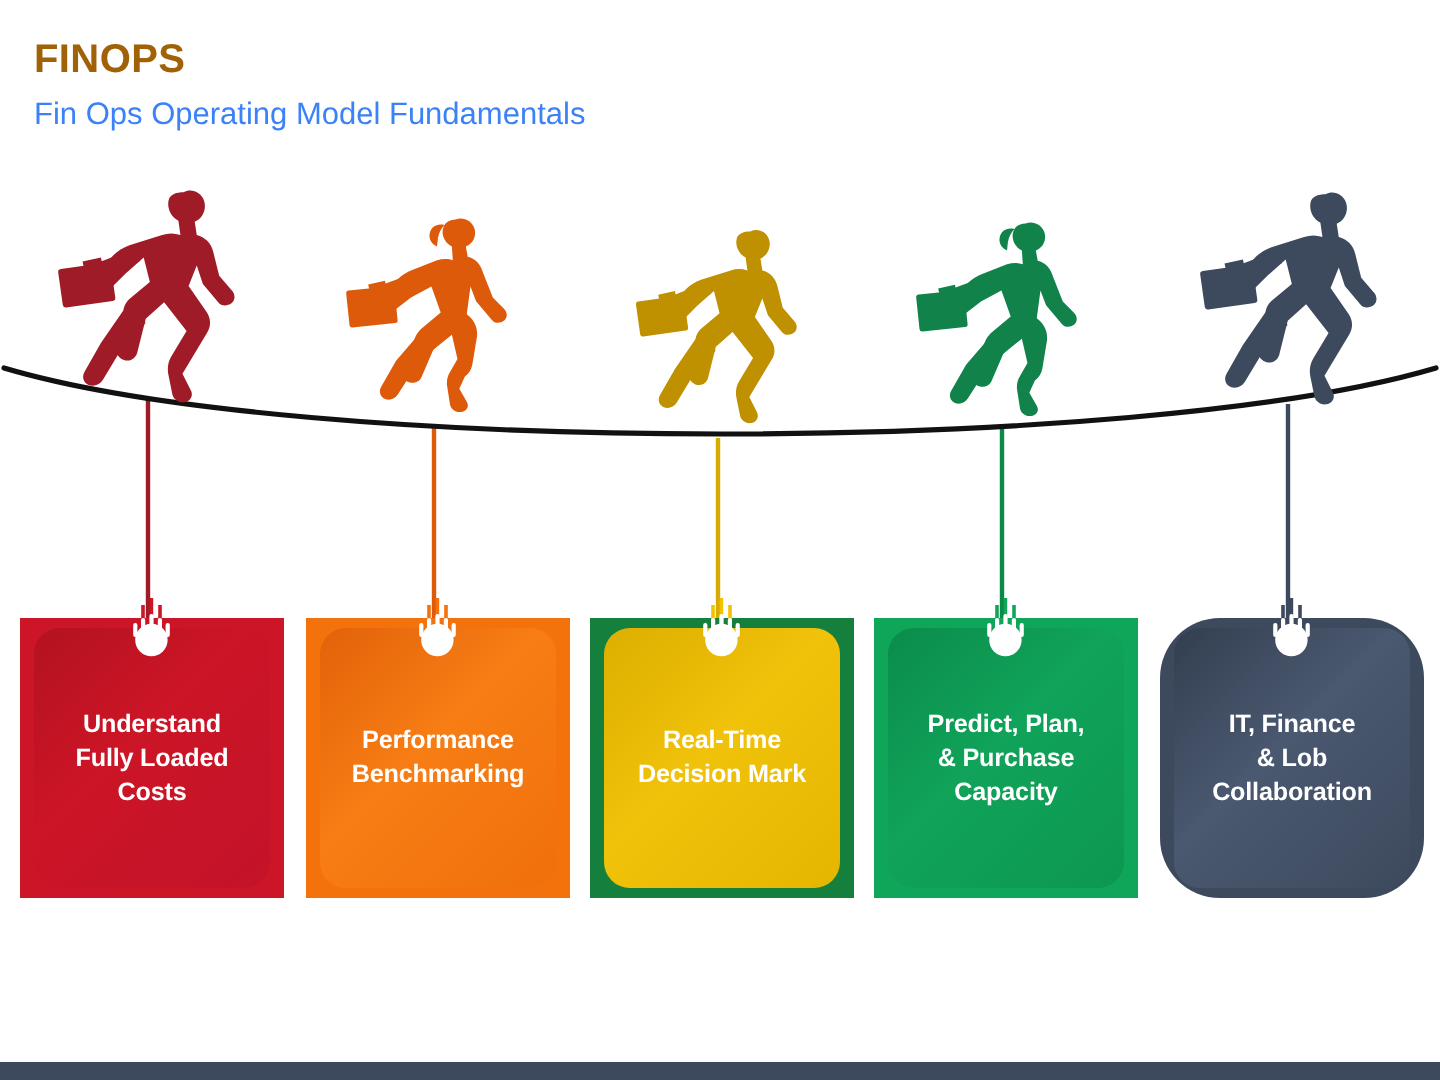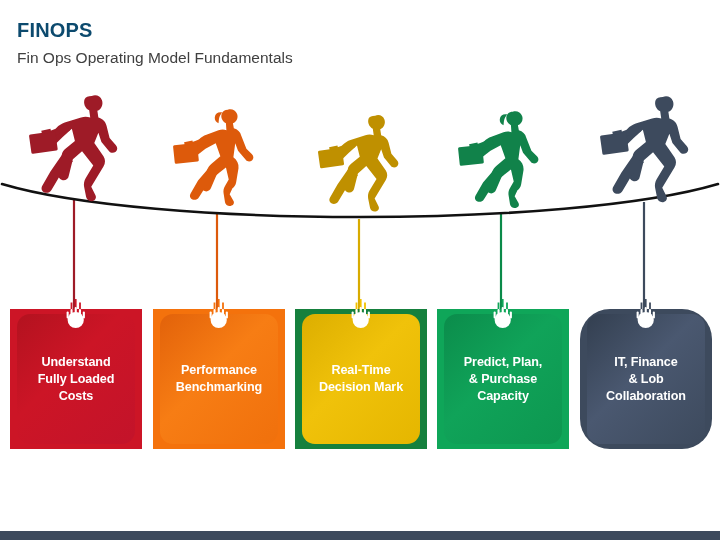--- a/index.html
+++ b/index.html
@@ -15,30 +15,30 @@
     position: relative;
   }
 
   
   #slide-title {
     position: absolute;
     left: 17px;
     top: 19px;
     font-size: 20px;
     font-weight: bold;
-    color: #0c4a6e;
+    color: #a16207;
     letter-spacing: 0.2px;
   }
   #slide-subtitle {
     position: absolute;
     left: 17px;
     top: 49px;
     font-size: 15.5px;
     font-weight: normal;
-    color: #404040;
+    color: #3b82f6;
   }
 
   
   #stage {
     position: absolute;
     left: 0;
     top: 0;
     width: 720px;
     height: 540px;
     pointer-events: none;

